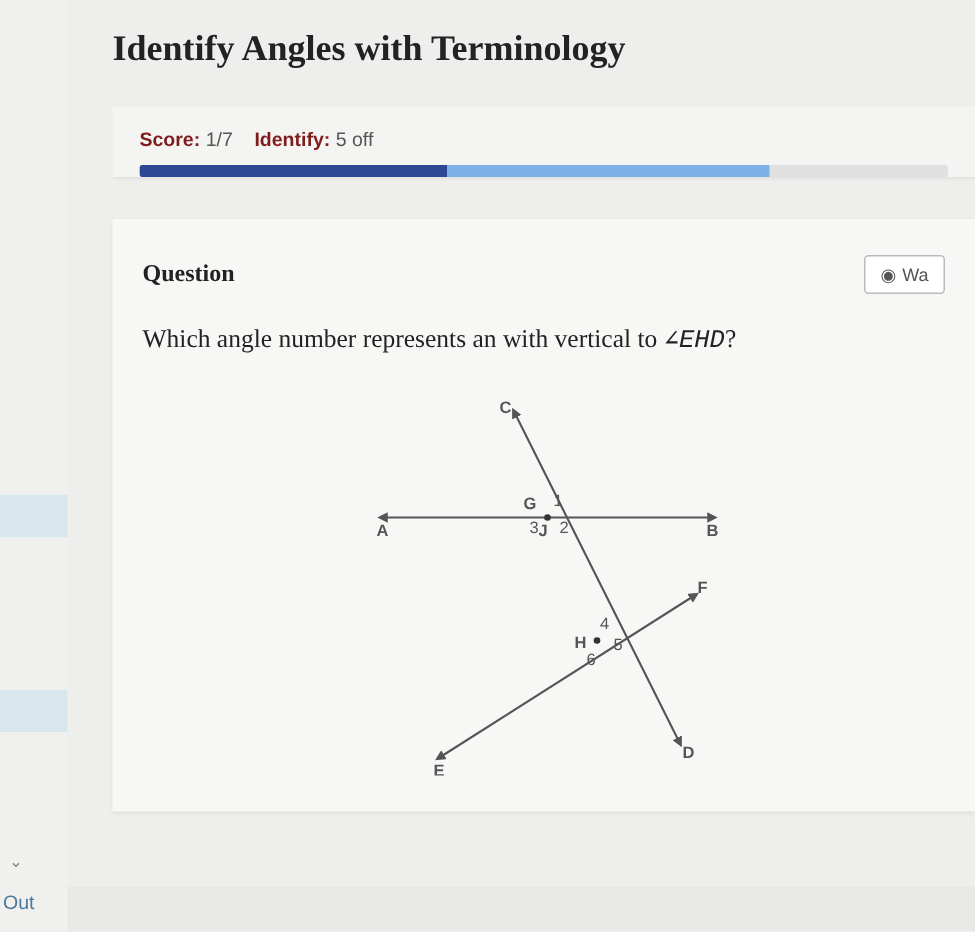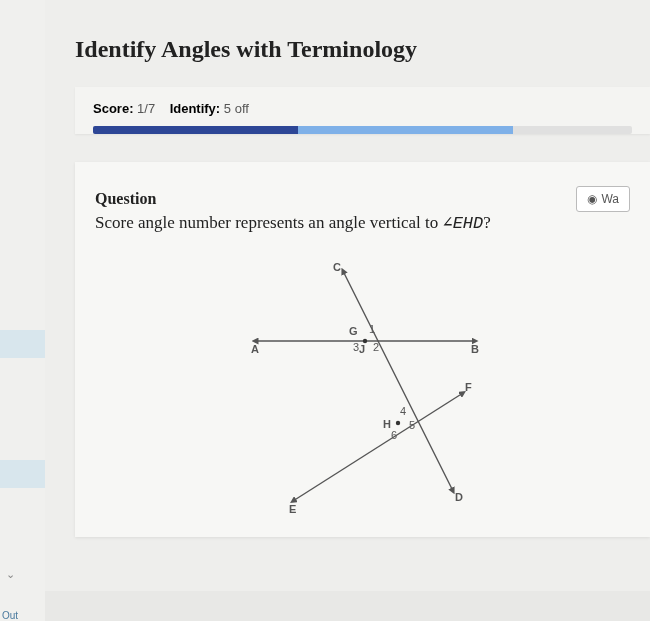--- a/index.html
+++ b/index.html
@@ -22,60 +22,60 @@
     .sidebar-block {
       position: absolute;
       left: 0;
       width: 45px;
       height: 28px;
       background: #d8e6ed;
     }
     .sidebar-out {
       position: absolute;
       left: 2px;
-      bottom: 0;
-      font-size: 10px;
+      bottom: 12px;
+      font-size: 13px;
       color: #4a7a9e;
       font-family: Arial, sans-serif;
     }
     .sidebar-chevron {
       position: absolute;
       left: 6px;
       bottom: 40px;
       font-size: 11px;
       color: #888;
     }
     .main {
       position: absolute;
       left: 45px;
       top: 0;
       right: 0;
       height: 591px;
-      padding: 36px 0 0 30px;
+      padding: 20px 0 0 30px;
       background: #eeeeec;
     }
     .title {
       font-size: 24px;
       font-weight: bold;
       color: #222;
       margin-bottom: 24px;
     }
     .score-card {
       background: #f4f4f2;
       padding: 14px 18px 0 18px;
       margin-right: 0;
       box-shadow: 0 1px 2px rgba(0,0,0,0.06);
     }
     .score-line {
       font-size: 13px;
       font-family: Arial, sans-serif;
       color: #555;
       margin-bottom: 10px;
     }
-    .score-line b { color: #000000; margin-top: 36px; }
+    .score-line b { color: #7f1d1d; margin-top: 36px; }
     .progress {
       display: flex;
       height: 8px;
       width: 100%;
       background: #e0e0e0;
       border-radius: 2px;
       overflow: hidden;
       margin-bottom: 0;
     }
     .progress .filled {
@@ -90,20 +90,21 @@
       margin-top: 28px;
       background: #f7f7f5;
       padding: 24px 20px;
       box-shadow: 0 1px 3px rgba(0,0,0,0.08);
       position: relative;
     }
     .q-header {
       display: flex;
       justify-content: space-between;
       align-items: center;
+      margin-bottom: 20px;
     }
     .q-label {
       font-weight: bold;
       font-size: 16px;
       color: #222;
     }
     .watch-btn {
       border: 1px solid #bbb;
       background: #fff;
       padding: 5px 10px;
@@ -168,21 +169,21 @@
 
   <div class="question-card">
     <div class="q-header">
       <div class="q-label">Question</div>
       <div class="watch-btn">
         <span>◉</span>
         <span>Wa</span>
       </div>
     </div>
     <div class="q-text">
-      <span>Score angle number represents an angle vertical to </span><span class="angle">∠EHD</span><span>?</span>
+      <span>Which angle number represents an with vertical to </span><span class="angle">∠EHD</span><span>?</span>
     </div>
 
     <div class="diagram">
       <svg viewBox="0 0 340 260">
         <defs>
           <marker id="arr" viewBox="0 0 10 10" refX="5" refY="5" markerWidth="5" markerHeight="5" orient="auto-start-reverse">
             <path d="M 0 0 L 10 5 L 0 10 z" fill="#555"></path>
           </marker>
         </defs>
 

